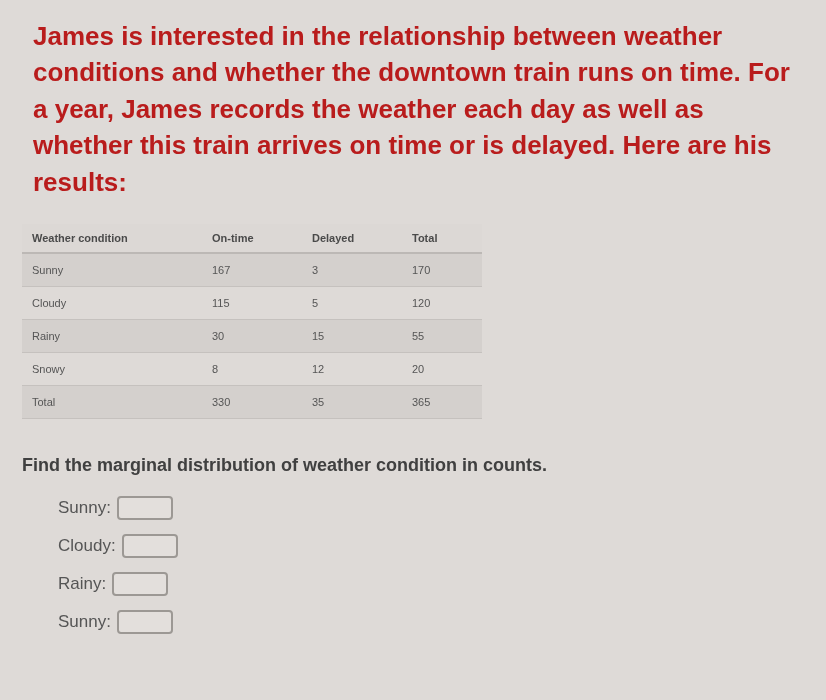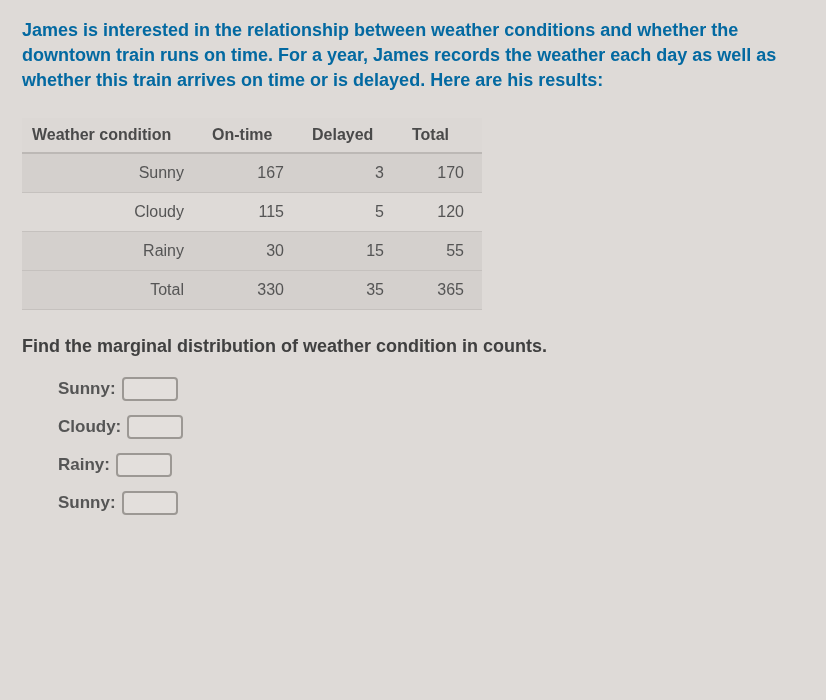--- a/index.html
+++ b/index.html
@@ -6,44 +6,44 @@
     body {
       width: 826px;
       height: 700px;
       background: #dedad7;
       font-family: Arial, Helvetica, sans-serif;
       padding: 18px 22px;
       color: #3a3a3a;
       overflow: hidden;
     }
     .intro {
-      font-size: 18px;
+      font-size: 26px;
       font-weight: 600;
-      color: #0369a1;
+      color: #b91c1c;
       line-height: 1.4;
       margin-bottom: 24px;
+      margin-left: 11px;
     }
     table {
       border-collapse: collapse;
-      margin-bottom: 26px;
-      font-size: 16px;
+      margin-bottom: 36px;
+      font-size: 11px;
     }
     th {
       text-align: left;
       font-weight: 700;
       color: #4a4a4a;
       padding: 8px 18px 8px 10px;
       border-bottom: 2px solid #bcb8b5;
       background: #dcd8d5;
     }
     td {
       padding: 10px 18px 10px 10px;
       border-bottom: 1px solid #c5c1be;
       color: #555;
-      text-align: right;
     }
     tbody tr.shade {
       background: #d4d0cd;
     }
     .col0 { width: 180px; }
     .col1 { width: 100px; }
     .col2 { width: 100px; }
     .col3 { width: 80px; }
     .question {
       font-size: 18px;
@@ -51,21 +51,21 @@
       color: #404040;
       margin-bottom: 20px;
     }
     .answer-row {
       display: flex;
       align-items: center;
       margin: 14px 0 14px 36px;
       font-size: 17px;
       color: #555;
     }
-    .answer-row label { margin-right: 6px; font-weight: bold; }
+    .answer-row label { margin-right: 6px; }
     .answer-input {
       width: 56px;
       height: 24px;
       border: 2px solid #9c9894;
       border-radius: 4px;
       background: #e3dfdc;
       font-size: 15px;
       padding: 0 4px;
       color: #3a3a3a;
     }
@@ -96,20 +96,26 @@
       <td>115</td>
       <td>5</td>
       <td>120</td>
     </tr>
     <tr class="shade">
       <td>Rainy</td>
       <td>30</td>
       <td>15</td>
       <td>55</td>
     </tr>
+    <tr>
+      <td>Snowy</td>
+      <td>8</td>
+      <td>12</td>
+      <td>20</td>
+    </tr>
     <tr class="shade">
       <td>Total</td>
       <td>330</td>
       <td>35</td>
       <td>365</td>
     </tr>
   </tbody>
 </table>
 
 <p class="question">Find the marginal distribution of weather condition in counts.</p>

